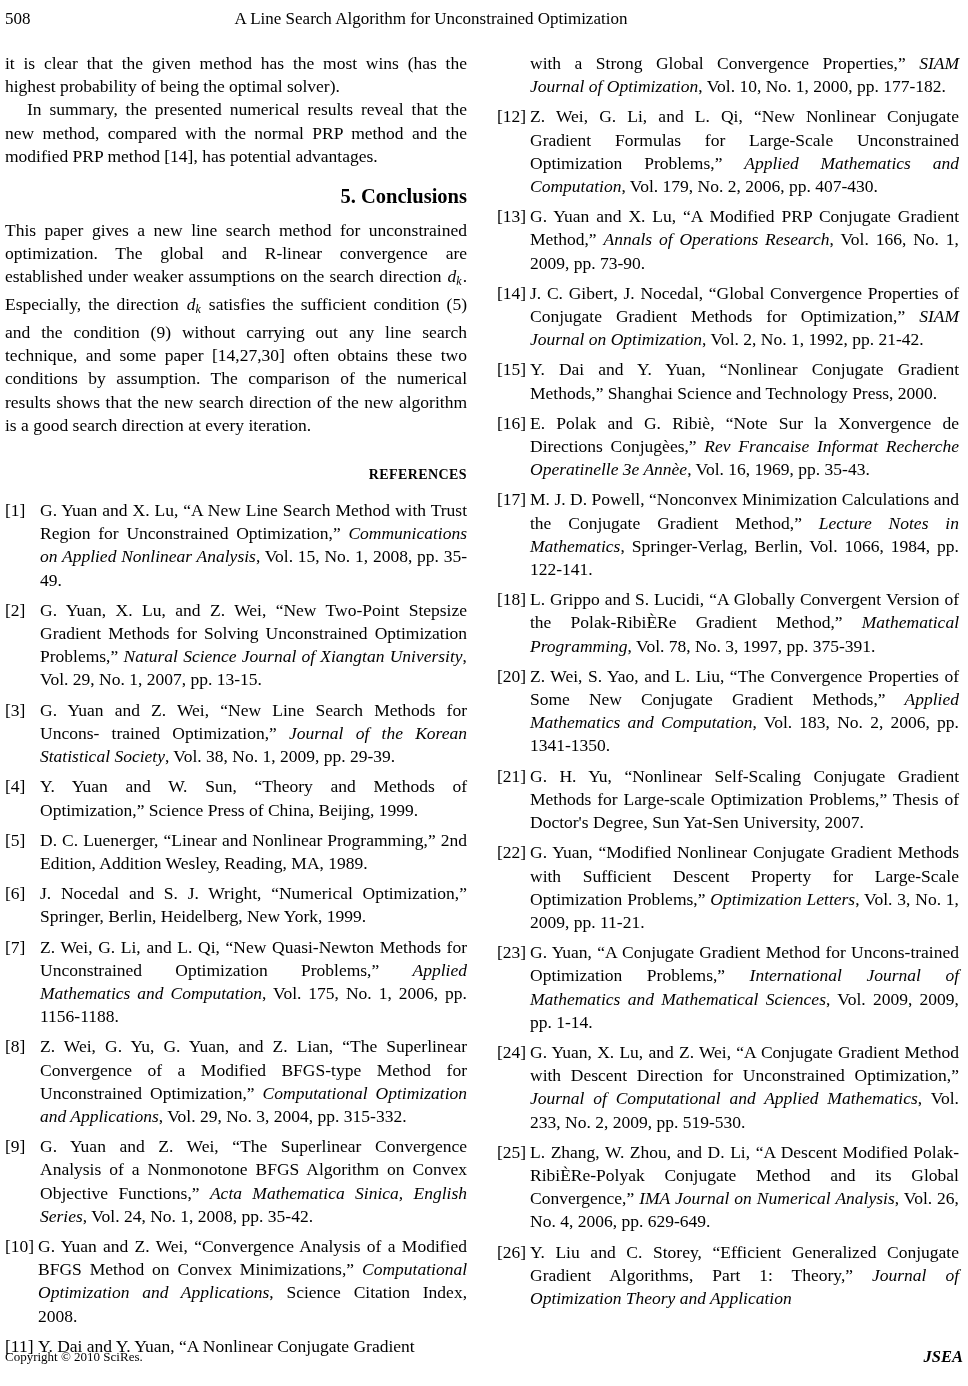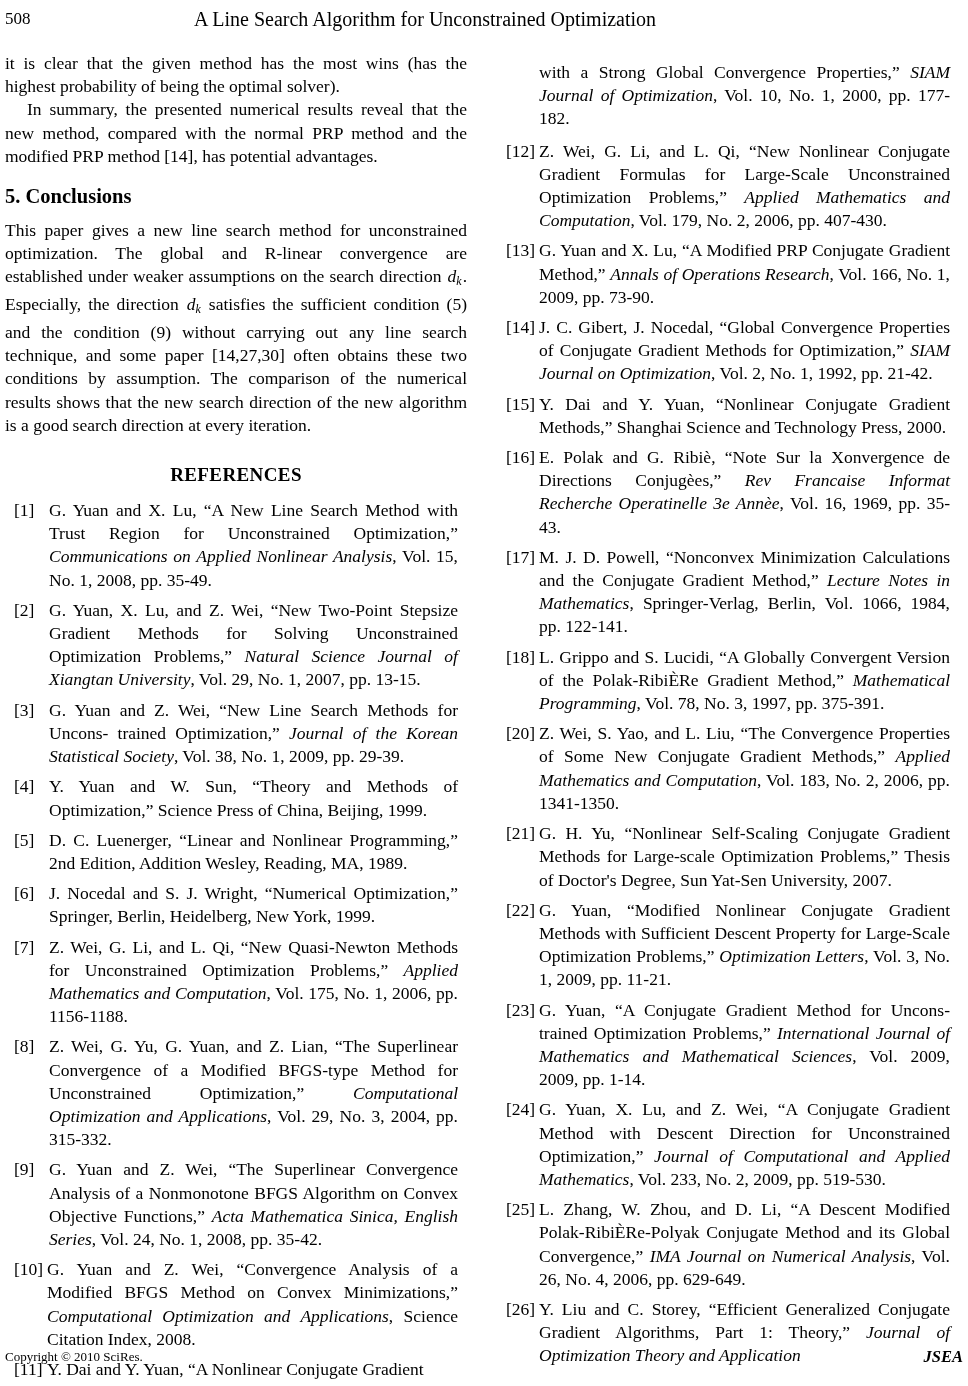--- a/index.html
+++ b/index.html
@@ -31,25 +31,25 @@
   }
   .runhead .folio {
     position: absolute;
     left: 5px;
     top: 0;
     font-size: 17px;
     line-height: 22px;
   }
   .runhead .title {
     position: absolute;
-    left: 7px;
+    left: 13px;
     top: 0;
     width: 836px;
     text-align: center;
-    font-size: 20px;
+    font-size: 17px;
     line-height: 22px;
   }
 
   
   .columns {
     position: absolute;
     top: 52px;
     left: 0;
     width: 968px;
     height: 1240px;
@@ -71,48 +71,48 @@
     text-justify: inter-word;
     hyphens: manual;
   }
   p.body.indent { text-indent: 22px; }
 
   h2.sec {
     margin: 16px 0 11px 0;
     font-size: 20.5px;
     line-height: 24px;
     font-weight: bold;
-    text-align: left;
+    text-align: right;
   }
 
   h2.refhead {
     margin: 26px 0 12px 0;
-    font-size: 19px;
+    font-size: 14px;
     line-height: 24px;
     font-weight: bold;
-    text-align: center;
+    text-align: right;
     letter-spacing: 0.4px;
   }
 
   
   .mathvar {
     font-family: Liberation Serif, serif;
     font-style: italic;
     padding: 0 1px;
   }
   .mathvar sub {
     font-size: 0.68em;
     font-style: italic;
     vertical-align: -0.22em;
   }
 
   
   ul.reflist {
     list-style: none;
-    margin: 9px;
+    margin: 0;
     padding: 0;
     font-family: Liberation Serif, serif;
   }
   ul.reflist li {
     position: relative;
     margin: 0 0 7px 0;
     padding-left: 35px;
     font-size: 17.5px;
     line-height: 23.2px;
     text-align: justify;

